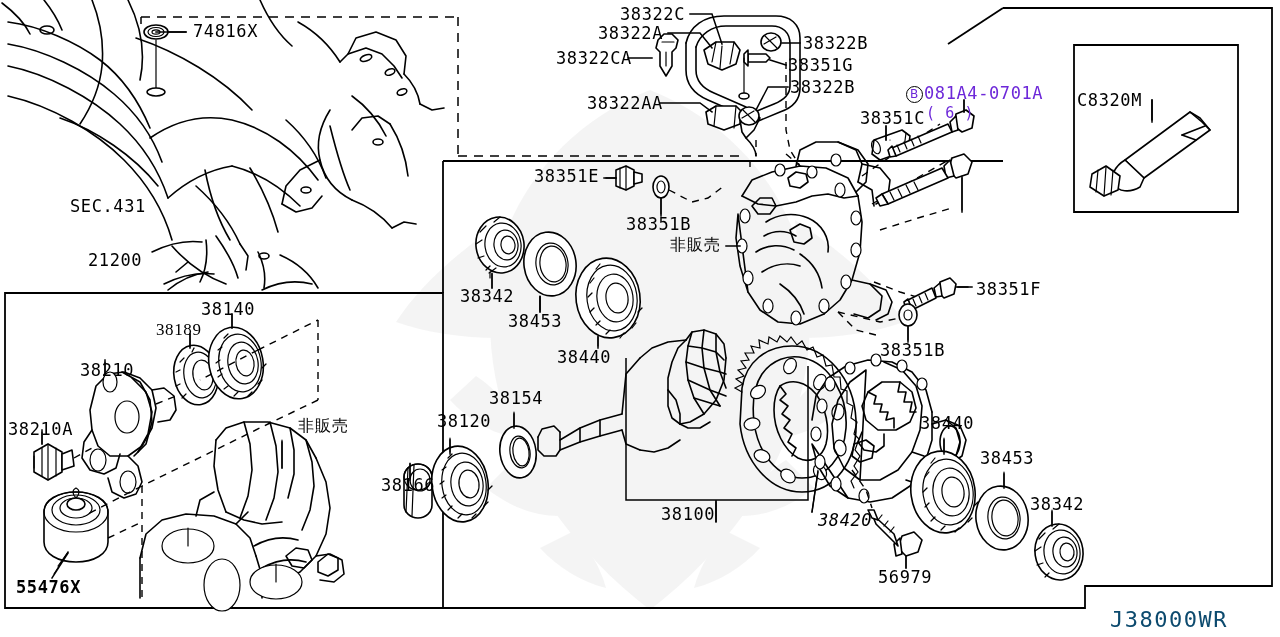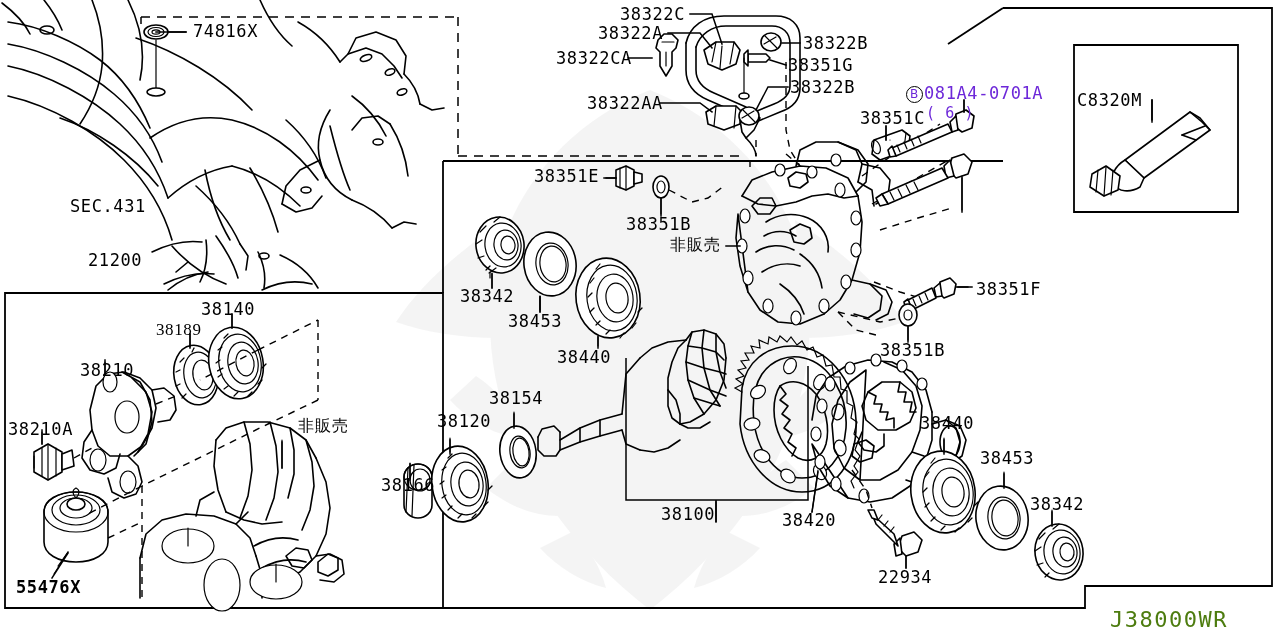--- a/index.html
+++ b/index.html
@@ -50,21 +50,21 @@
     letter-spacing:.6px;
     white-space:nowrap;
     font-family:"DejaVu Sans Mono","Liberation Mono",monospace;
     line-height:1;
   }
   .jp{
     font-family:"DejaVu Sans","Liberation Sans",sans-serif;
     font-size:16px;letter-spacing:1px;
   }
   .code{
-    position:absolute;z-index:3;color:#4d7c0f;
+    position:absolute;z-index:3;color:#0c4a6e;
     font-size:22px;letter-spacing:1.5px;
     font-family:"DejaVu Sans Mono","Liberation Mono",monospace;
   }
   .bolt-grp{position:absolute;z-index:3;color:#6d28d9;white-space:nowrap;}
   .bolt-grp .bline{font-size:17px;letter-spacing:.6px;
      font-family:"DejaVu Sans Mono","Liberation Mono",monospace;}
   .bolt-grp .qty{font-size:15px;letter-spacing:.6px;display:block;margin-left:20px;margin-top:1px;
      font-family:"DejaVu Sans Mono","Liberation Mono",monospace;}
   .bcirc{
     display:inline-block;width:15px;height:15px;line-height:14px;
@@ -744,21 +744,21 @@
   <div class="lbl" style="left:80px;top:362px;">38210</div>
   <div class="lbl" style="left:8px;top:421px;">38210A</div>
   <div class="lbl" style="left:16px;top:579px;font-weight:bold;">55476X</div>
   <div class="lbl jp" style="left:298px;top:418px;">非販売</div>
 
   <div class="lbl" style="left:381px;top:460px;margin-top:17px;">38166</div>
   <div class="lbl" style="left:437px;top:413px;">38120</div>
   <div class="lbl" style="left:489px;top:390px;">38154</div>
   <div class="lbl" style="left:661px;top:506px;">38100</div>
 
-  <div class="lbl" style="left:782px;top:512px;">38420</div>
-  <div class="lbl" style="left:878px;top:569px;">22934</div>
+  <div class="lbl" style="left:818px;top:512px;font-style:italic;">38420</div>
+  <div class="lbl" style="left:878px;top:569px;">56979</div>
   <div class="lbl" style="left:920px;top:415px;">38440</div>
   <div class="lbl" style="left:980px;top:450px;">38453</div>
   <div class="lbl" style="left:1030px;top:496px;">38342</div>
 
   <div class="code" style="left:1110px;top:607px;">J38000WR</div>
 
 </div>
 
 </body></html>

